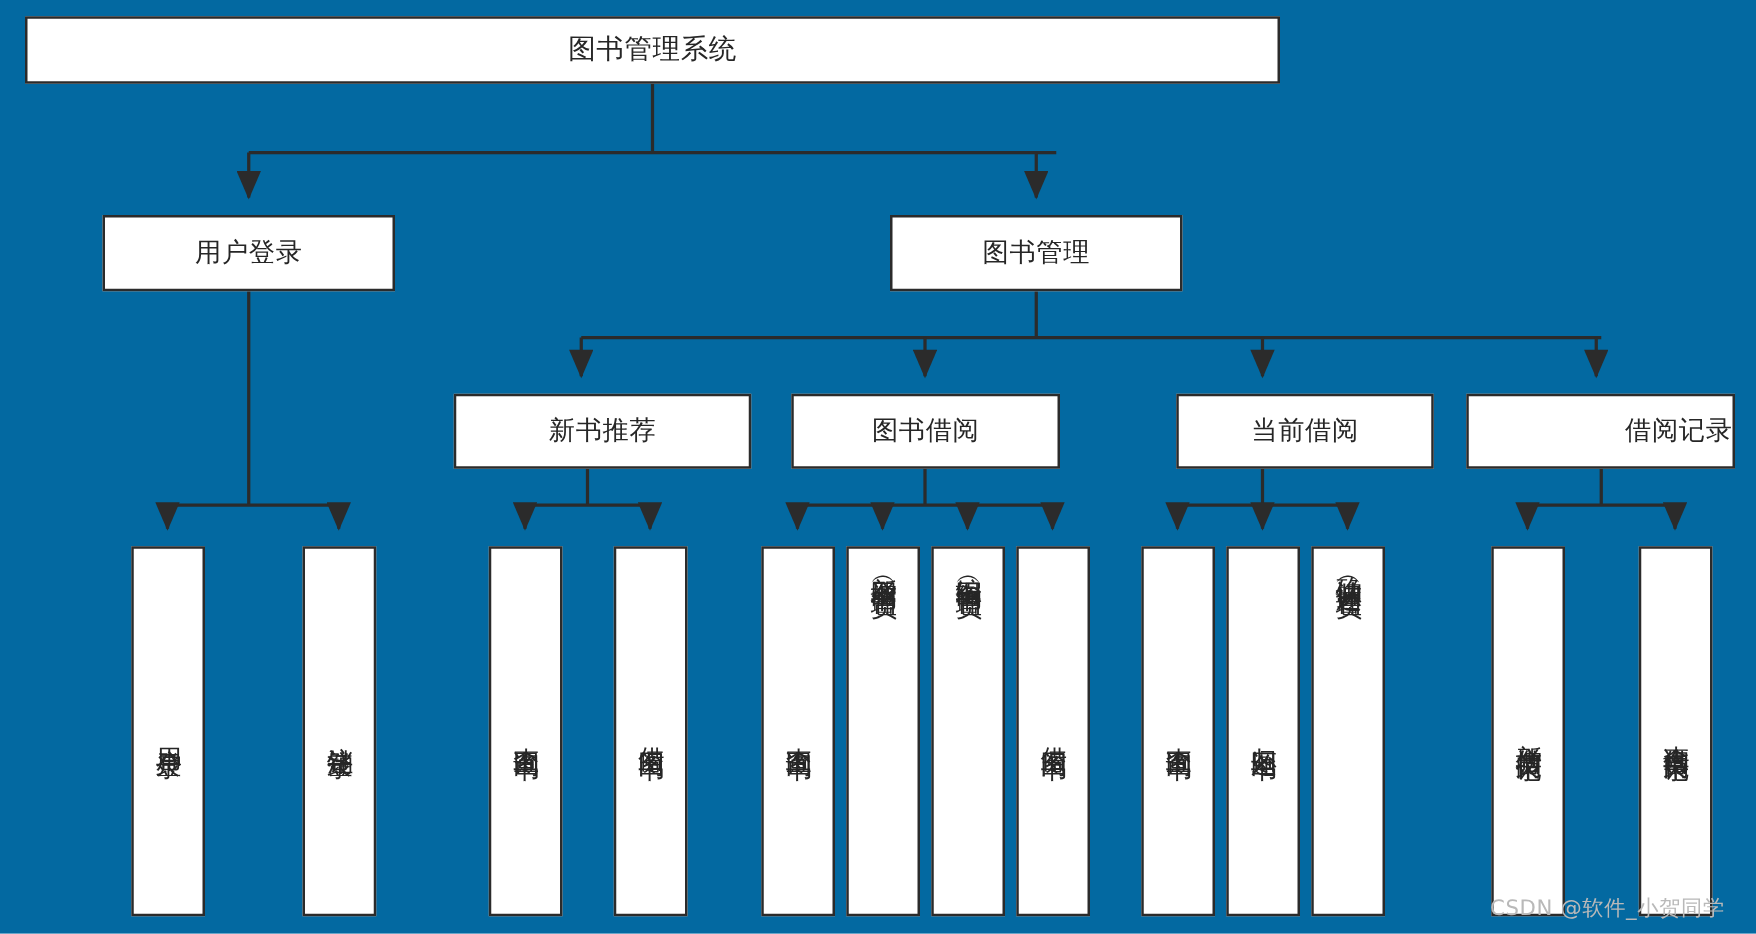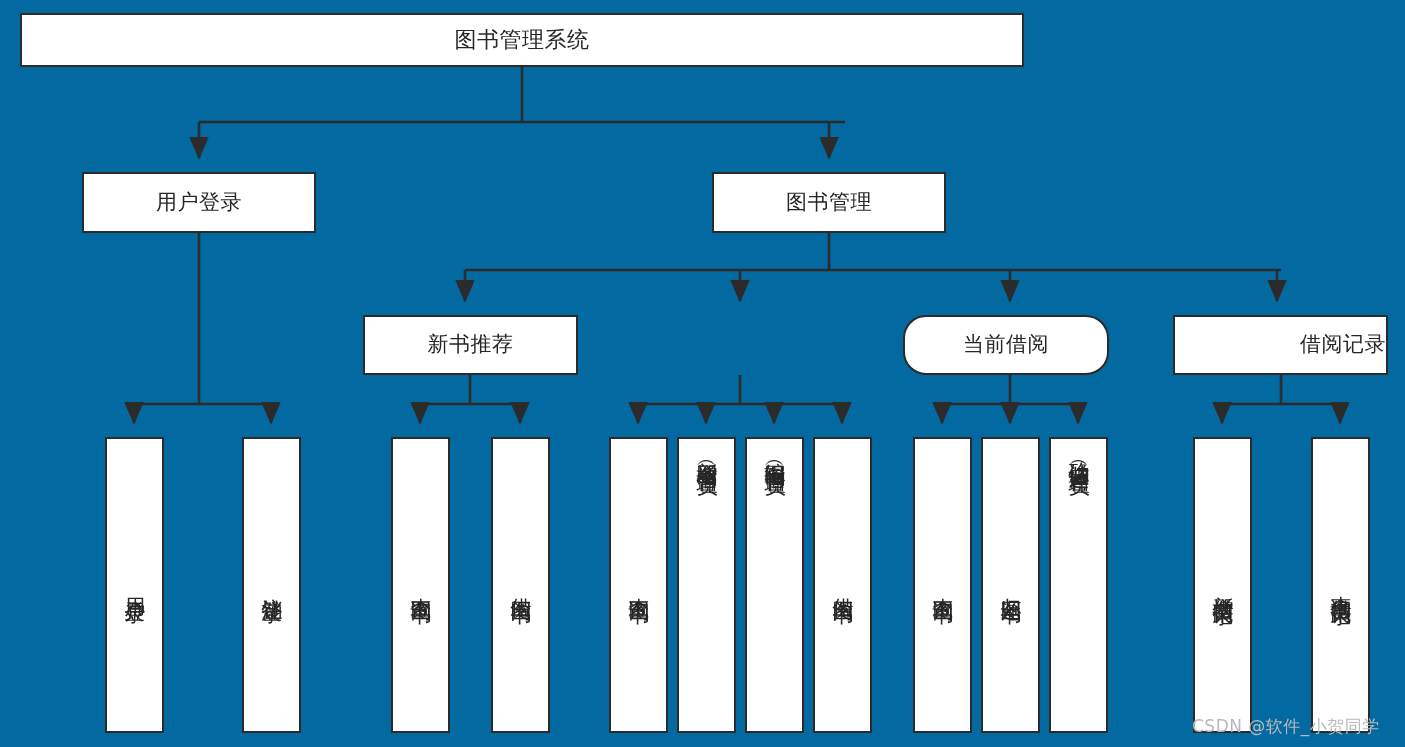--- a/index.html
+++ b/index.html
@@ -138,24 +138,27 @@
     <span class="lbl">图书管理系统</span>
   </div>
 
   <div class="node horiz" style="left:82px; top:172px; width:234px; height:61px;">
     <span class="lbl">用户登录</span>
   </div>
   <div class="node horiz" style="left:712px; top:172px; width:234px; height:61px;">
     <span class="lbl">图书管理</span>
   </div>
 
-  <div class="node horiz" style="left:363px; top:315px; width:215px; height:60px;">
+  <div class="node horiz" style="left:363px; top:315px; width:238px; height:60px;">
     <span class="lbl">新书推荐</span>
   </div>
-  <div class="node horiz" style="left:903px; top:315px; width:206px; height:60px;border-radius:23px;">
+  <div class="node horiz" style="left:633px; top:315px; width:215px; height:60px;">
+    <span class="lbl">图书借阅</span>
+  </div>
+  <div class="node horiz" style="left:941px; top:315px; width:206px; height:60px;">
     <span class="lbl">当前借阅</span>
   </div>
   <div class="node horiz" style="left:1173px; top:315px; width:215px; height:60px;justify-content:flex-end;">
     <span class="lbl">借阅记录</span>
   </div>
 
   <div class="node vert mid" style="left:105px; top:437px; width:59px; height:296px;">
     <span class="lbl">用户登录</span>
   </div>
   <div class="node vert mid" style="left:242px; top:437px; width:59px; height:296px;">

